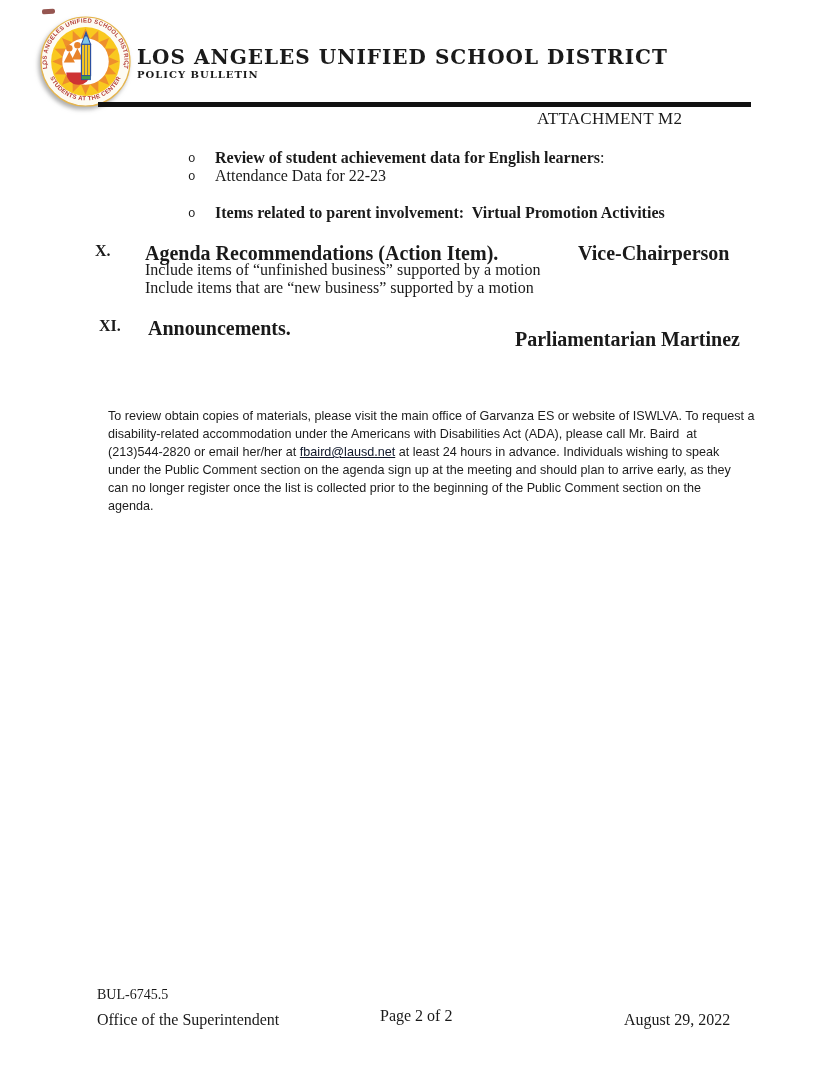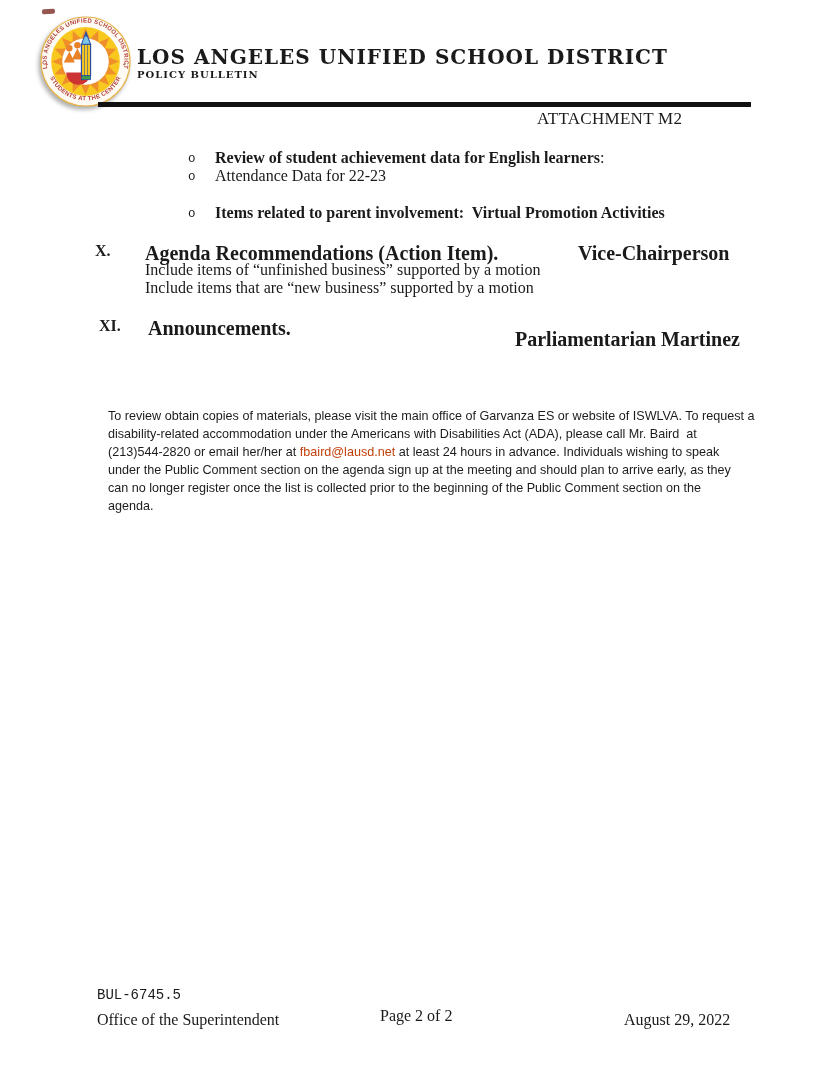--- a/index.html
+++ b/index.html
@@ -50,24 +50,24 @@
   .x-line2 { left: 145px; top: 279px; text-align: center; }
   .xi-num { left: 99px; top: 317px; }
   .xi-title { left: 148px; top: 317px; }
   .xi-assignee { left: 515px; top: 317px; margin-top: 11px; }
 
   
   .notice { left: 108px; top: 407px; width: 720px;
     font-family: "Liberation Sans", sans-serif;
     font-size: 12.6px; line-height: 18px; color: #1c1c1c;
     white-space: pre-wrap; }
-  .notice a { color: #c2410c; cursor: pointer; }
+  .notice a { color: #0f172a; text-decoration: underline; cursor: pointer; }
 
   
-  .footer-bul { left: 97px; top: 987px; font-family: Liberation Mono, monospace; font-size: 14px; }
+  .footer-bul { left: 97px; top: 987px; font-family: Liberation Serif, serif; font-size: 14px; }
   .footer-office { left: 97px; top: 1011px; font-size: 16px; }
   .footer-page { left: 380px; top: 1007px; font-size: 16px; }
   .footer-date { left: 624px; top: 1011px; font-size: 16px; }
 </style>
 </head>
 <body>
 
 <div class="page">
 
   <div class="abs scan-smudge"></div>

